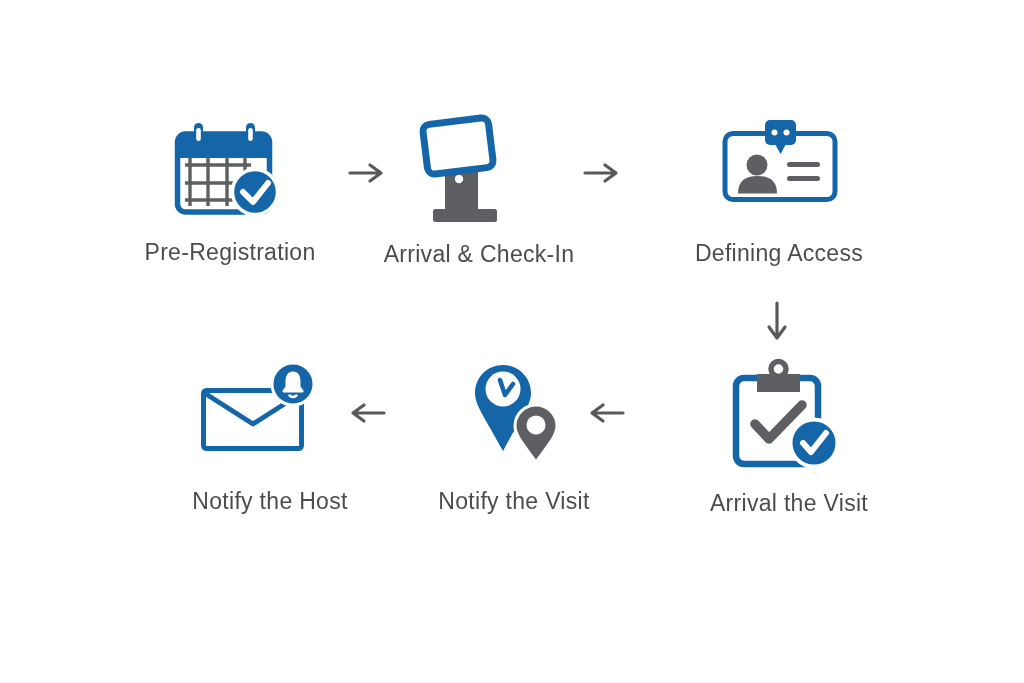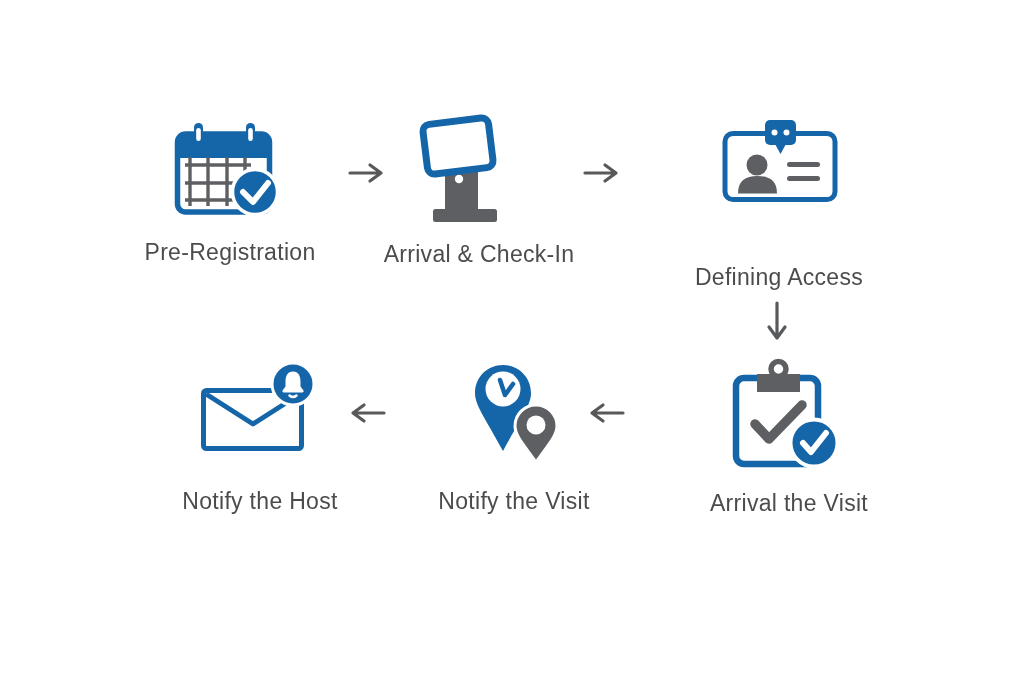--- a/index.html
+++ b/index.html
@@ -91,21 +91,21 @@
       <rect x="9" y="21.5" width="110" height="66" rx="8" class="blue-stroke-filled" stroke-width="5"></rect>
       <rect x="49" y="8" width="31" height="25" rx="5" class="blue-fill"></rect>
       <path d="M59,32 L64.5,42 L70,32 Z" class="blue-fill"></path>
       <circle cx="58.5" cy="20.5" r="3" class="white-fill"></circle>
       <circle cx="70.5" cy="20.5" r="3" class="white-fill"></circle>
       <circle cx="41" cy="53" r="10.5" class="gray-fill"></circle>
       <path d="M22,81.5 C22,69 29,64 41.5,64 C54,64 61,69 61,81.5 Z" class="gray-fill"></path>
       <rect x="71" y="50" width="33" height="5" rx="2.5" class="gray-fill"></rect>
       <rect x="71" y="64" width="33" height="5" rx="2.5" class="gray-fill"></rect>
     </svg>
-    <div class="step-label" style="left:639px;top:240px;margin-top:24px;">Defining Access</div>
+    <div class="step-label" style="left:639px;top:240px;">Defining Access</div>
   </div>
 
   <svg class="abs arrow" style="left:765px;top:300px;" width="24" height="46" viewBox="0 0 24 46">
     <path d="M12,3 V37 M4,27 L12,38 L20,27"></path>
   </svg>
 
   <div>
     <svg class="abs" style="left:726px;top:356px;" width="122" height="114" viewBox="0 0 122 114">
       <circle cx="52.5" cy="13" r="7.5" class="gray-stroke" stroke-width="5.5"></circle>
       <rect x="10" y="22" width="82" height="86" rx="8" class="blue-stroke-filled" stroke-width="6.5"></rect>
@@ -137,16 +137,16 @@
   </svg>
 
   <div>
     <svg class="abs" style="left:200px;top:360px;" width="118" height="92" viewBox="0 0 118 92">
       <rect x="3.5" y="30.5" width="98" height="58" rx="3" class="blue-stroke-filled" stroke-width="5"></rect>
       <path d="M6,34 L53,64 L100,34" class="blue-stroke" stroke-width="5" stroke-linejoin="round"></path>
       <circle cx="93" cy="24" r="21" class="blue-fill" stroke="#fff" stroke-width="3"></circle>
       <path d="M93,11.5 C87.5,11.5 85.5,16 85.5,22 L85.5,26.5 L82.5,30.5 Q82,32.5 84.5,32.5 L101.5,32.5 Q104,32.5 103.5,30.5 L100.5,26.5 L100.5,22 C100.5,16 98.5,11.5 93,11.5 Z" class="white-fill"></path>
       <path d="M89.5,35.5 Q93,38.5 96.5,35.5" class="white-stroke" stroke-width="2.5" stroke-linecap="round"></path>
     </svg>
-    <div class="step-label" style="left:120px;top:488px;">Notify the Host</div>
+    <div class="step-label" style="left:130px;top:488px;">Notify the Host</div>
   </div>
 
 </div>
 
 </body></html>

